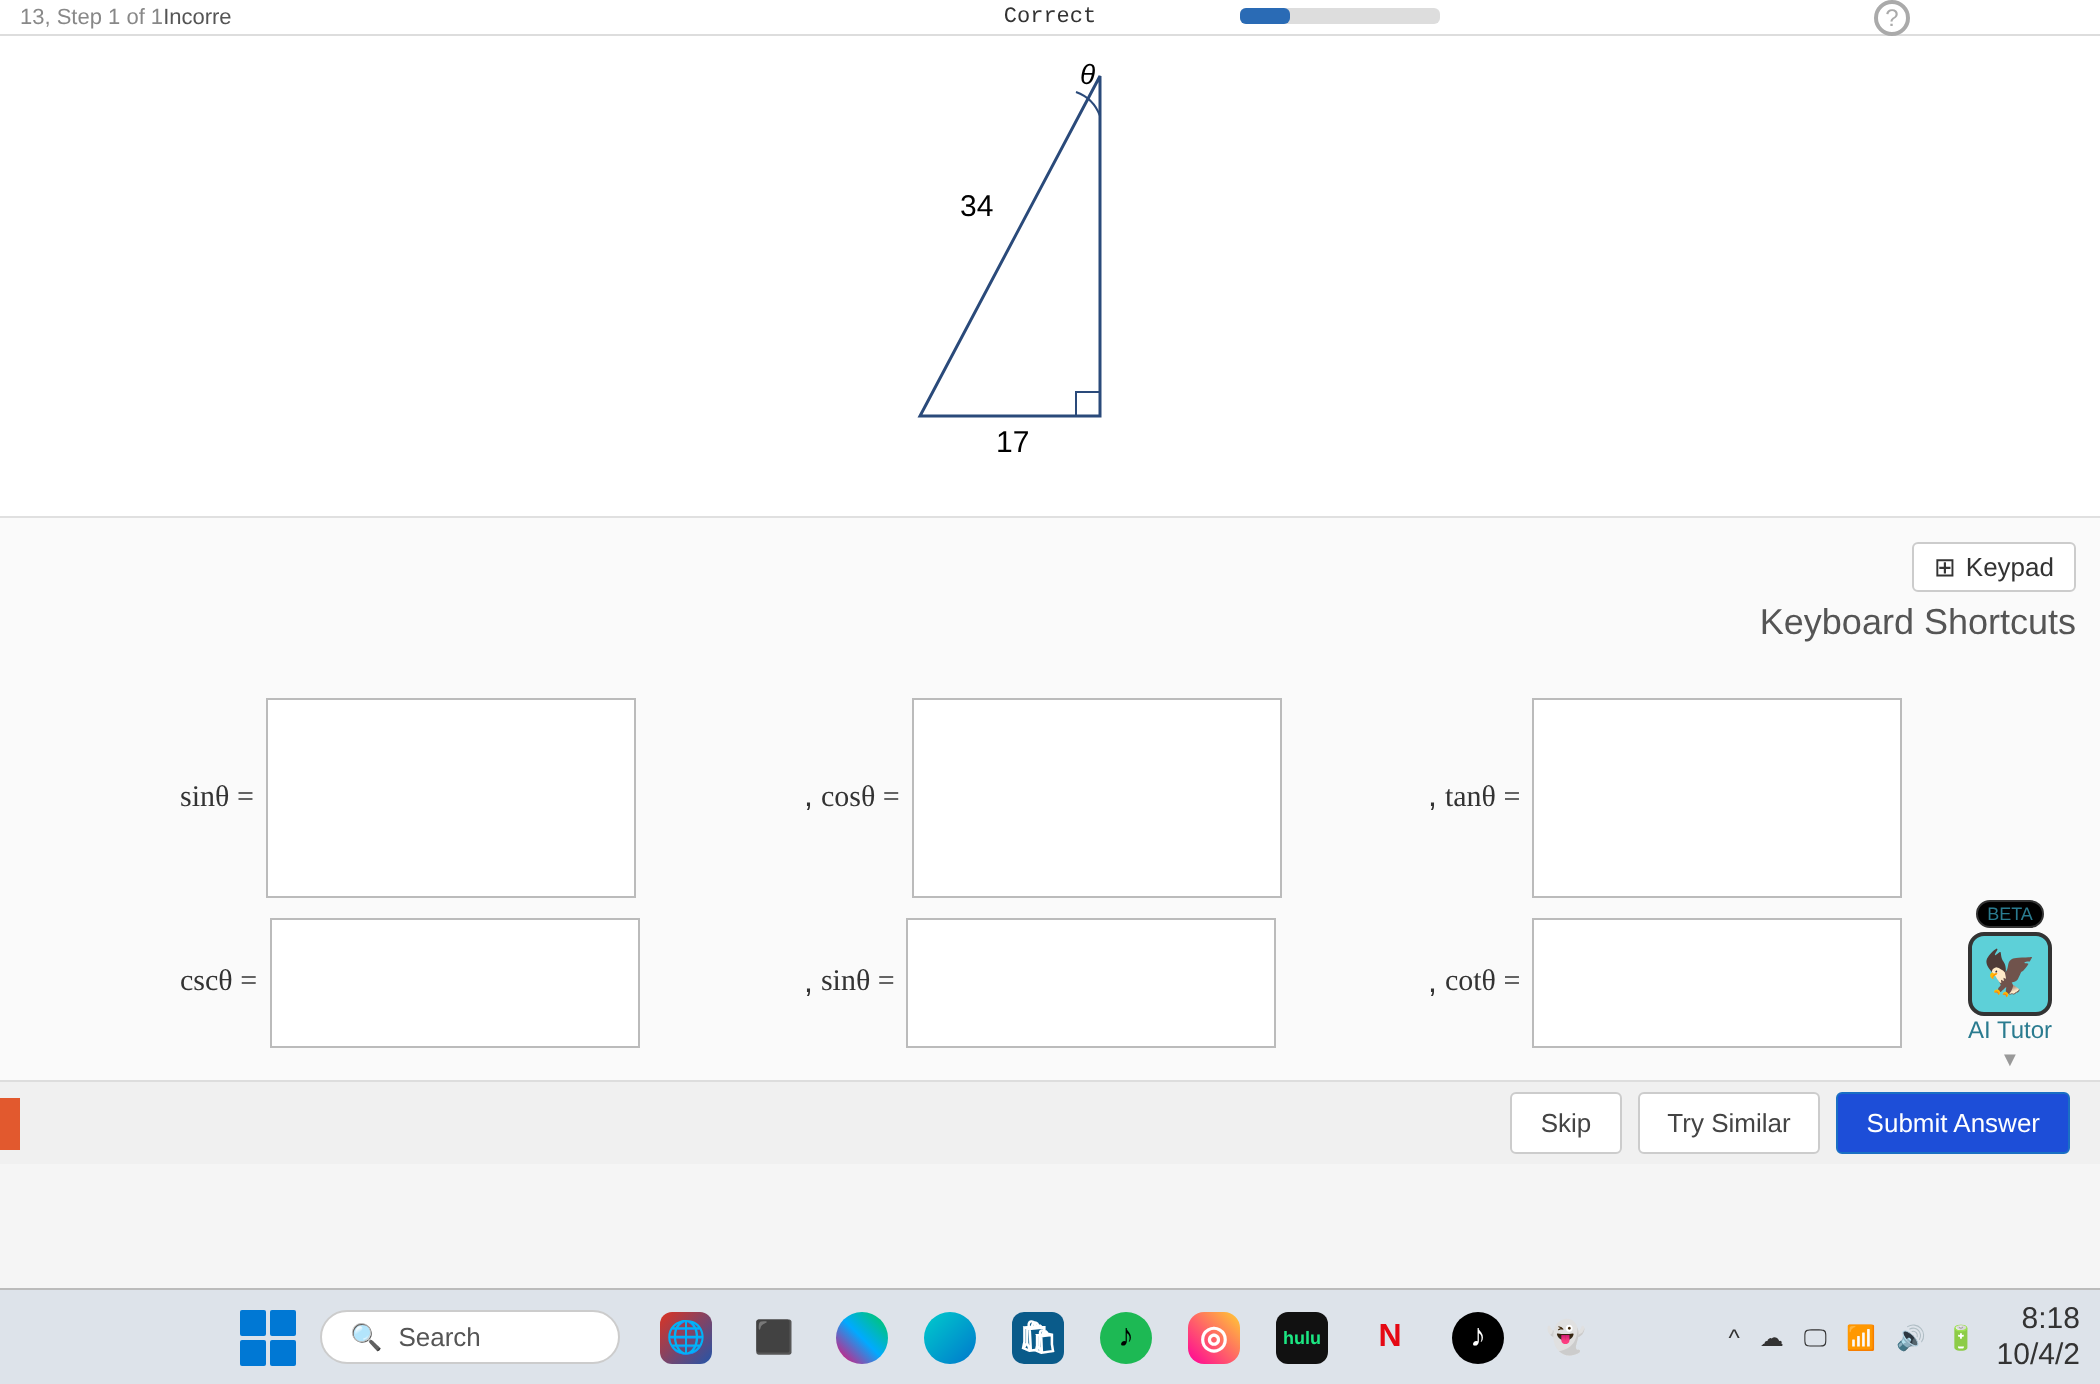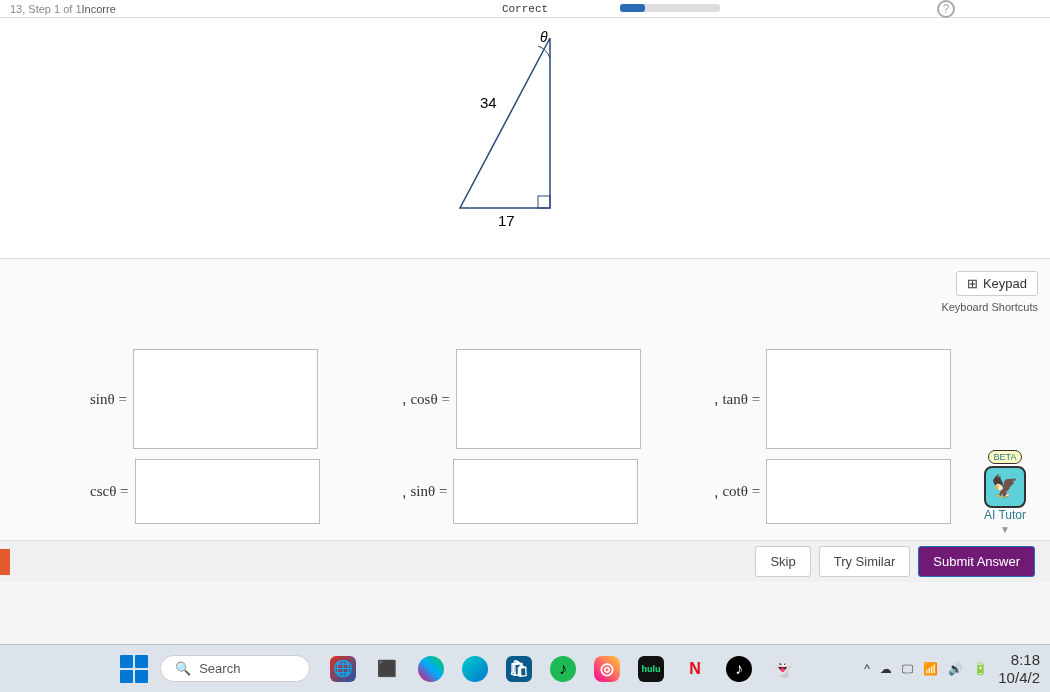--- a/index.html
+++ b/index.html
@@ -54,21 +54,21 @@
       color: #333;
       border-radius: 3px;
       display: flex;
       align-items: center;
       gap: 5px;
     }
     .kb-shortcuts {
       position: absolute;
       right: 12px;
       top: 42px;
-      font-size: 11px;
+      font-size: 18px;
       color: #555;
     }
     .trig-grid {
       display: grid;
       grid-template-columns: repeat(3, 280px);
       gap: 10px 32px;
       position: absolute;
       left: 90px;
       top: 90px;
     }
@@ -90,21 +90,21 @@
       width: 74px;
       text-align: center;
       font-size: 12px;
       color: #2a7b8f;
     }
     .ai-badge {
       font-size: 9px;
       border: 1px solid #333;
       border-radius: 8px;
       padding: 1px 5px;
-      background: #fef9c3;
+      background: #000000;
       display: inline-block;
       margin-bottom: 2px;
     }
     .ai-icon {
       width: 42px; height: 42px;
       background: #5dd0d8;
       border-radius: 8px;
       margin: 0 auto;
       border: 2px solid #333;
       display: flex; align-items: center; justify-content: center;
@@ -126,21 +126,21 @@
     .orange-tab { position: absolute; left: 0; top: 8px; width: 10px; height: 26px; background: #e2592e; }
     .btn {
       padding: 7px 14px;
       border: 1px solid #ccc;
       background: #fff;
       font-size: 13px;
       color: #444;
       border-radius: 3px;
       cursor: pointer;
     }
-    .btn.primary { background: #701a75; color: #fff; border-color: #1a6fc4; font-weight: 500; }
+    .btn.primary { background: #1d4ed8; color: #fff; border-color: #1a6fc4; font-weight: 500; }
 
     .taskbar {
       position: absolute;
       bottom: 0;
       left: 0; right: 0;
       height: 48px;
       background: #dde3ea;
       border-top: 1px solid #bbb;
       display: flex;
       align-items: center;

